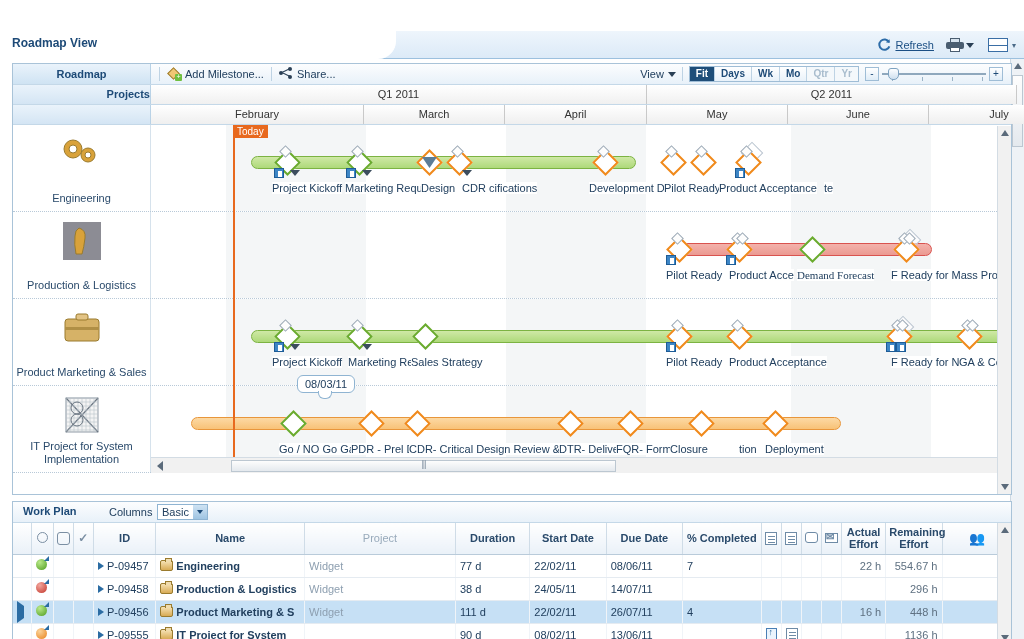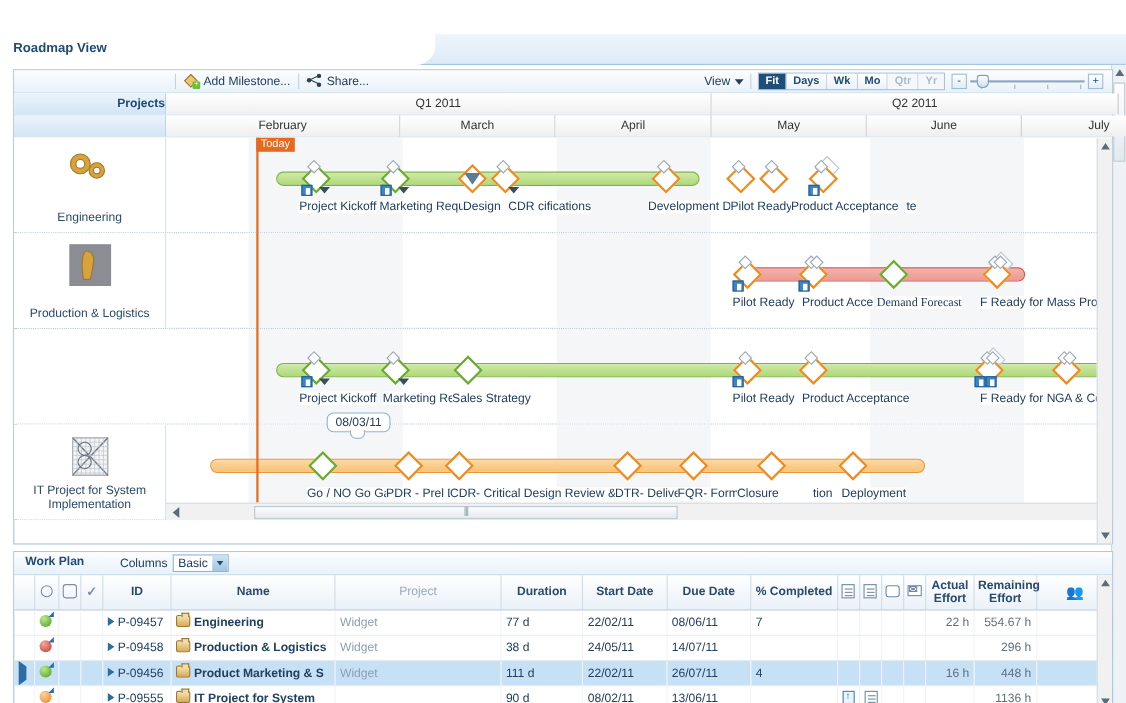--- a/index.html
+++ b/index.html
@@ -213,29 +213,49 @@
   .page-vscroll { position: absolute; right: 0; top: 28px; width: 14px; bottom: 0; background: #eef2f6; border-left: 1px solid #cdd8e2; }
 </style>
 </head>
 <body>
 
 <div id="app">
 
   <div class="titlebar">
     <div class="tabshape"></div>
     <div class="title">Roadmap View</div>
+    <div class="tb-right">
+      <div class="refresh-wrap">
+        <span class="refresh-icon">
+          <svg width="14" height="14" viewBox="0 0 14 14">
+              <path d="M12 4 A5.2 5.2 0 1 0 12.4 8.4" stroke="#2d6ca8" stroke-width="2" fill="none"></path>
+              <path d="M12.6 1.2 L12.6 5 L8.8 4.2 Z" fill="#2d6ca8"></path>
+            </svg>
+        </span>
+        <span class="refresh-link">Refresh</span>
+      </div>
+      <div class="printer">
+        <div class="top"></div>
+          <div class="body"></div>
+          <div class="out"></div>
+      </div>
+      <div class="caret-dn"></div>
+      <div class="split-ico"></div>
+      <div class="tb-updown">▾</div>
+    </div>
   </div>
   <div class="page-vscroll">
     <div style="position:absolute;left:3px;top:4px;width:0;height:0;border-left:4px solid transparent;border-right:4px solid transparent;border-bottom:6px solid #5b6b7b"></div>
     <div style="position:absolute;left:1px;top:16px;width:11px;height:72px;background:linear-gradient(#fdfdfd,#e4e9ee);border:1px solid #bcc7d1"></div>
   </div>
 
   <div class="gantt-panel">
 
     <div class="gantt-toolbar">
+      <div class="tb-label">Roadmap</div>
       <div class="tb-sep" style="left:146px"></div>
       <div class="tb-btn" style="left:155px">
         <span class="ico-milestone">
             <span class="d"></span>
             <span class="p">+</span>
           </span>
         <span class="lbl">Add Milestone...</span>
       </div>
       <div class="tb-sep" style="left:258px"></div>
       <div class="tb-btn" style="left:266px">
@@ -400,20 +420,28 @@
               <div class="ms o" style="left: 743px; top: 25px;">
                 <span class="stack"></span>
                 <span class="dia"></span>
                 <span class="ghost"></span>
                 <span class="ghost2"></span>
               </div>
               <div class="ms-label" style="left: 740px; top: 57px;">F Ready for Mass Productic</div>
             </div>
           </div>
           <div class="lane">
+            <div class="lane-left">
+              <div class="lane-icon"><svg width="50" height="42" viewBox="0 0 50 42">
+                  <rect x="8" y="12" width="34" height="22" rx="3" fill="#d6b267" stroke="#9a7b2e"></rect>
+                  <rect x="19" y="7" width="12" height="6" rx="2" fill="#e2c385" stroke="#9a7b2e"></rect>
+                  <rect x="8" y="20" width="34" height="3" fill="#b08f45"></rect>
+                </svg></div>
+              <div class="lane-name">Product Marketing &amp; Sales</div>
+            </div>
             <div class="lane-track" style="overflow: hidden;">
               <div class="shade" style="left: 75px; width: 140px;"></div>
               <div class="shade" style="left: 355px; width: 140px;"></div>
               <div class="shade" style="left: 640px; width: 140px;"></div>
               <div class="bar green" style="left: 100px; width: 760px; top: 31px;"></div>
               <div class="ms g" style="left: 124px; top: 25px;">
                 <span class="dia"></span>
                 <span class="ghost"></span>
                 <span class="badge"></span>
                 <span class="tri"></span>

